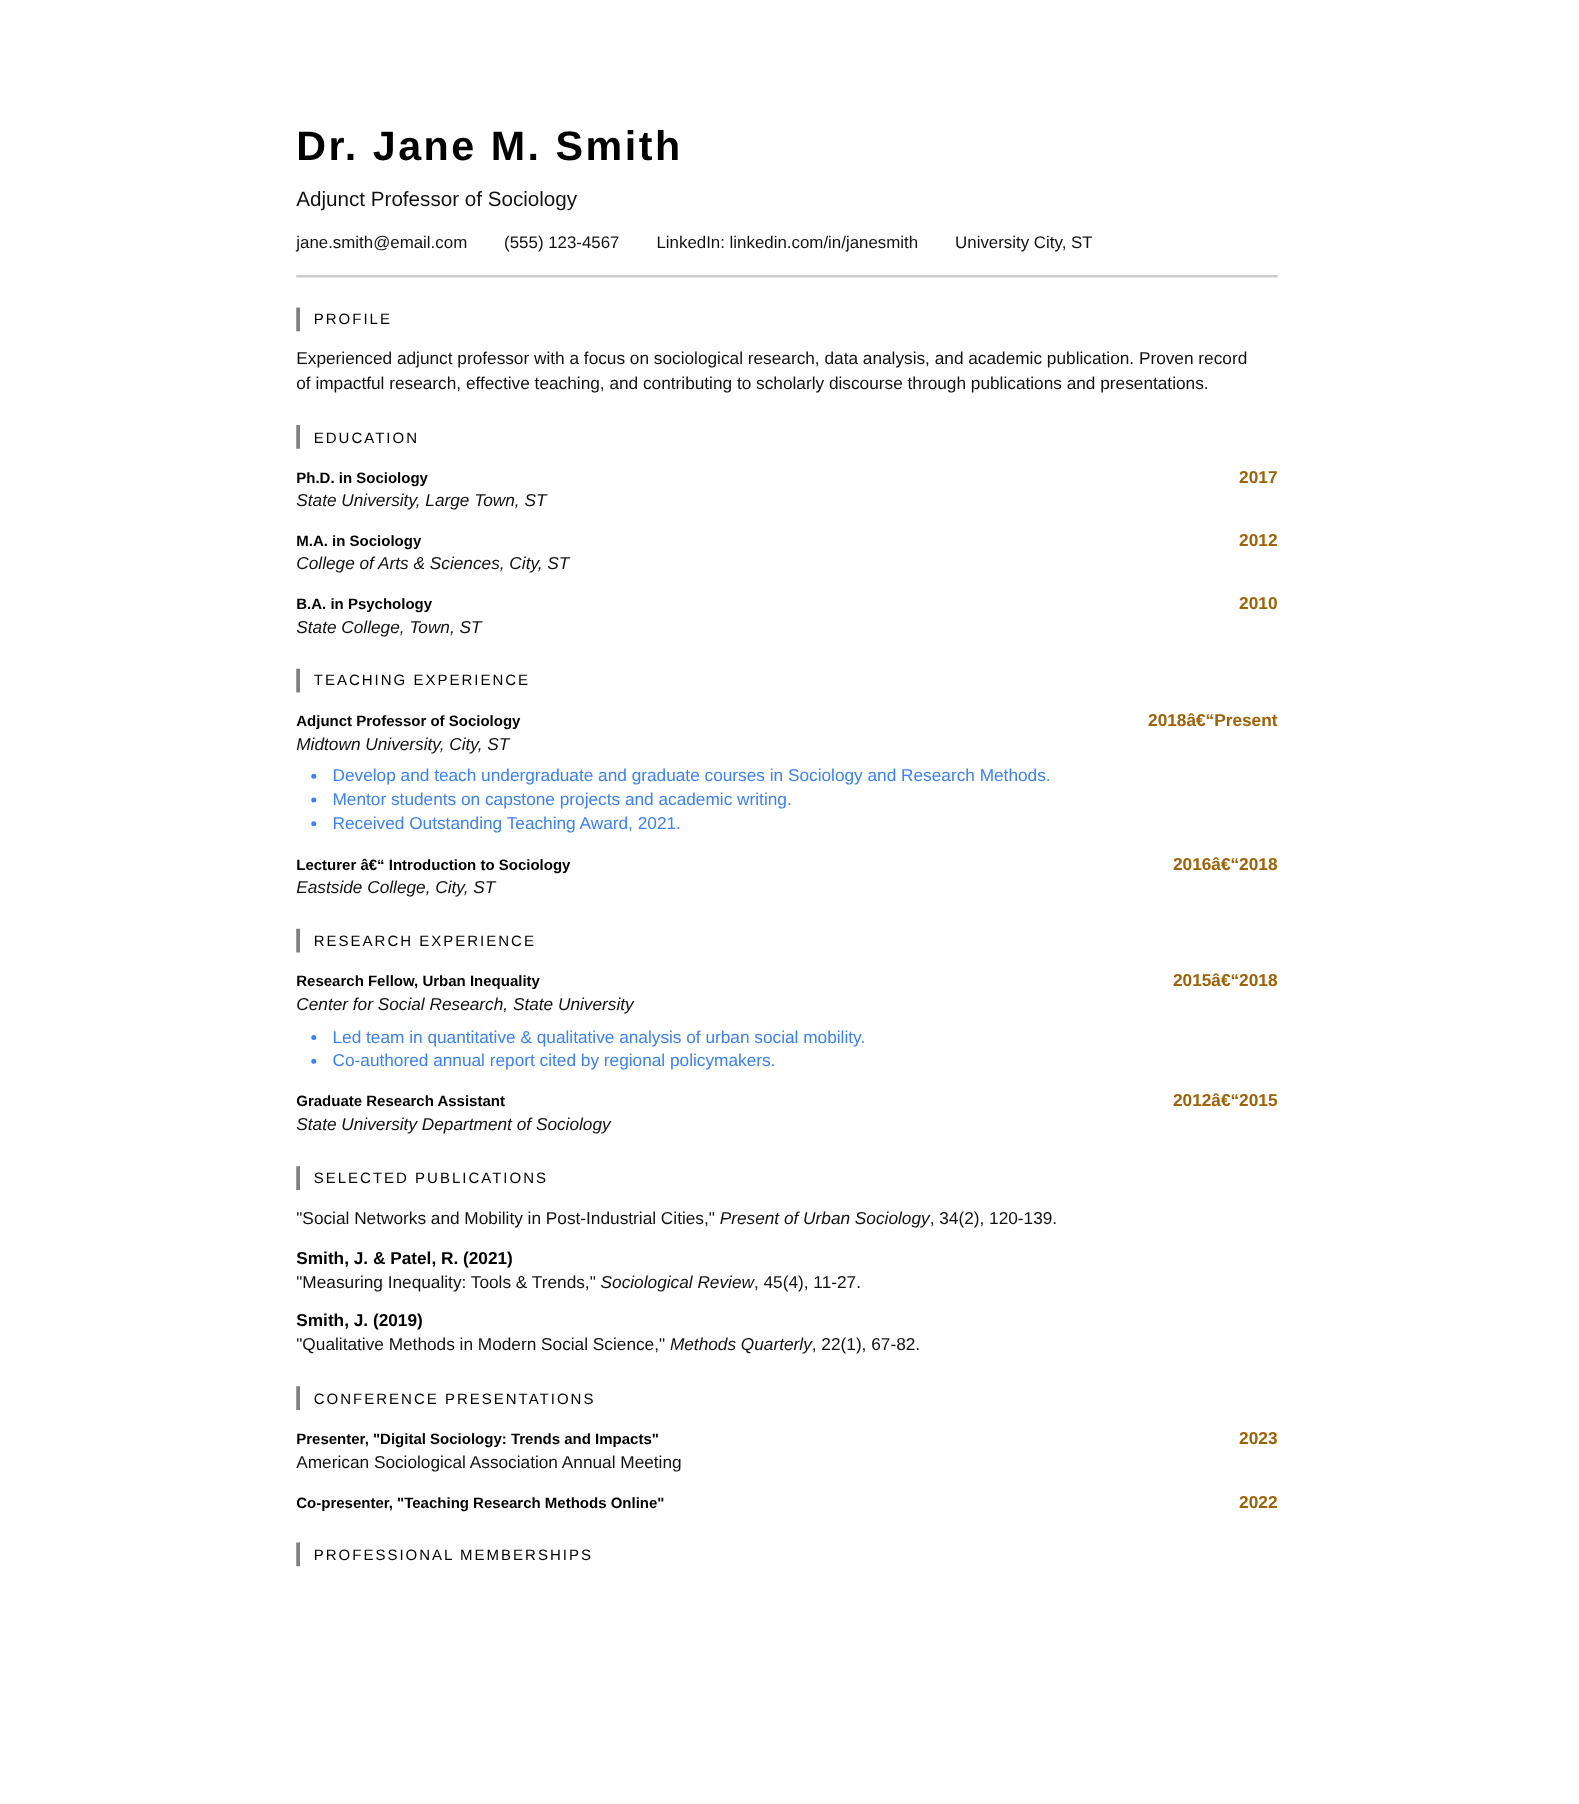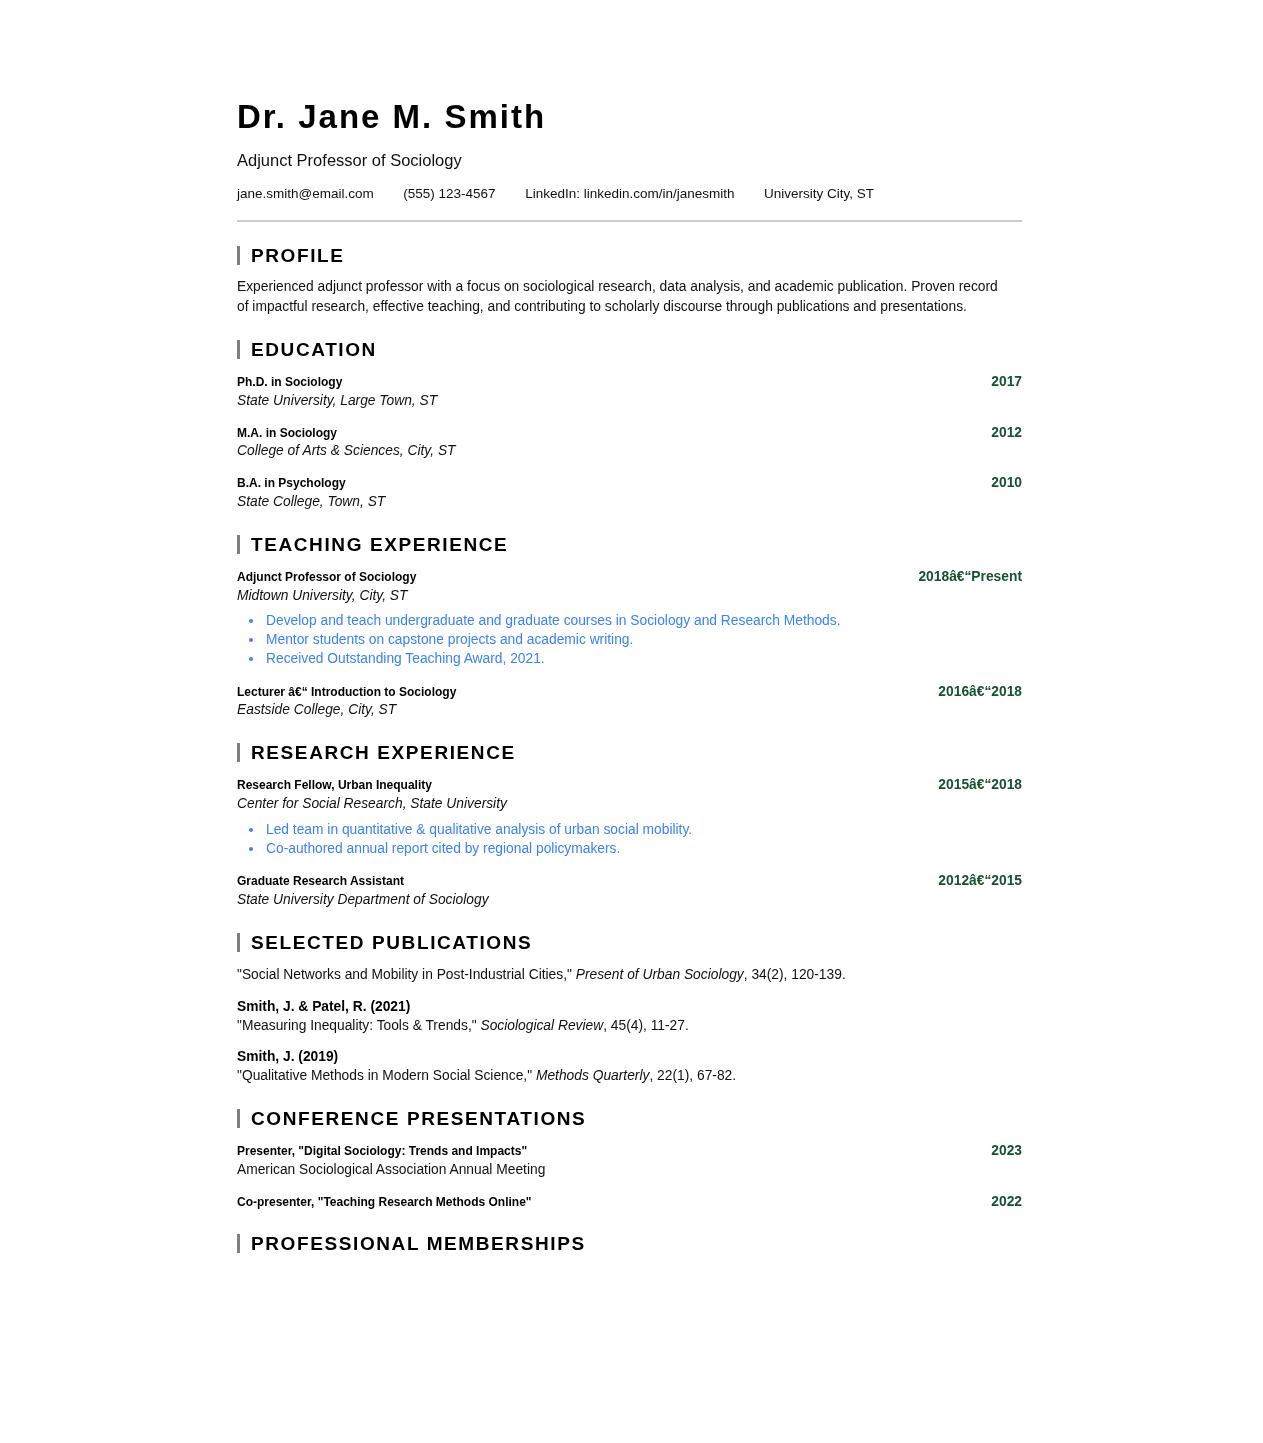--- a/index.html
+++ b/index.html
@@ -74,22 +74,22 @@
   }
   .accent-bar {
     display: inline-block;
     width: 3px;
     height: 19px;
     background: #808080;
     margin-right: 11px;
     flex: none;
   }
   .section-title {
-    font-size: 19px;
-    font-weight: bold;
+    font-size: 12px;
+    font-weight: normal;
     letter-spacing: 1.6px;
     text-transform: uppercase;
     line-height: 1;
     color: #000;
   }
 
   .profile-text {
     font-size: 13.8px;
     line-height: 1.42;
     color: #111;
@@ -110,21 +110,21 @@
   .entry-title {
     font-size: 12px;
     font-weight: bold;
     line-height: 1.28;
     color: #000;
   }
   .entry-date {
     font-size: 13.8px;
     font-weight: bold;
     line-height: 1.28;
-    color: #14532d;
+    color: #a16207;
     text-align: right;
     white-space: nowrap;
     padding-left: 16px;
   }
   .entry-sub {
     font-size: 13.8px;
     font-style: italic;
     line-height: 1.3;
     color: #111;
     margin-top: 1px;

